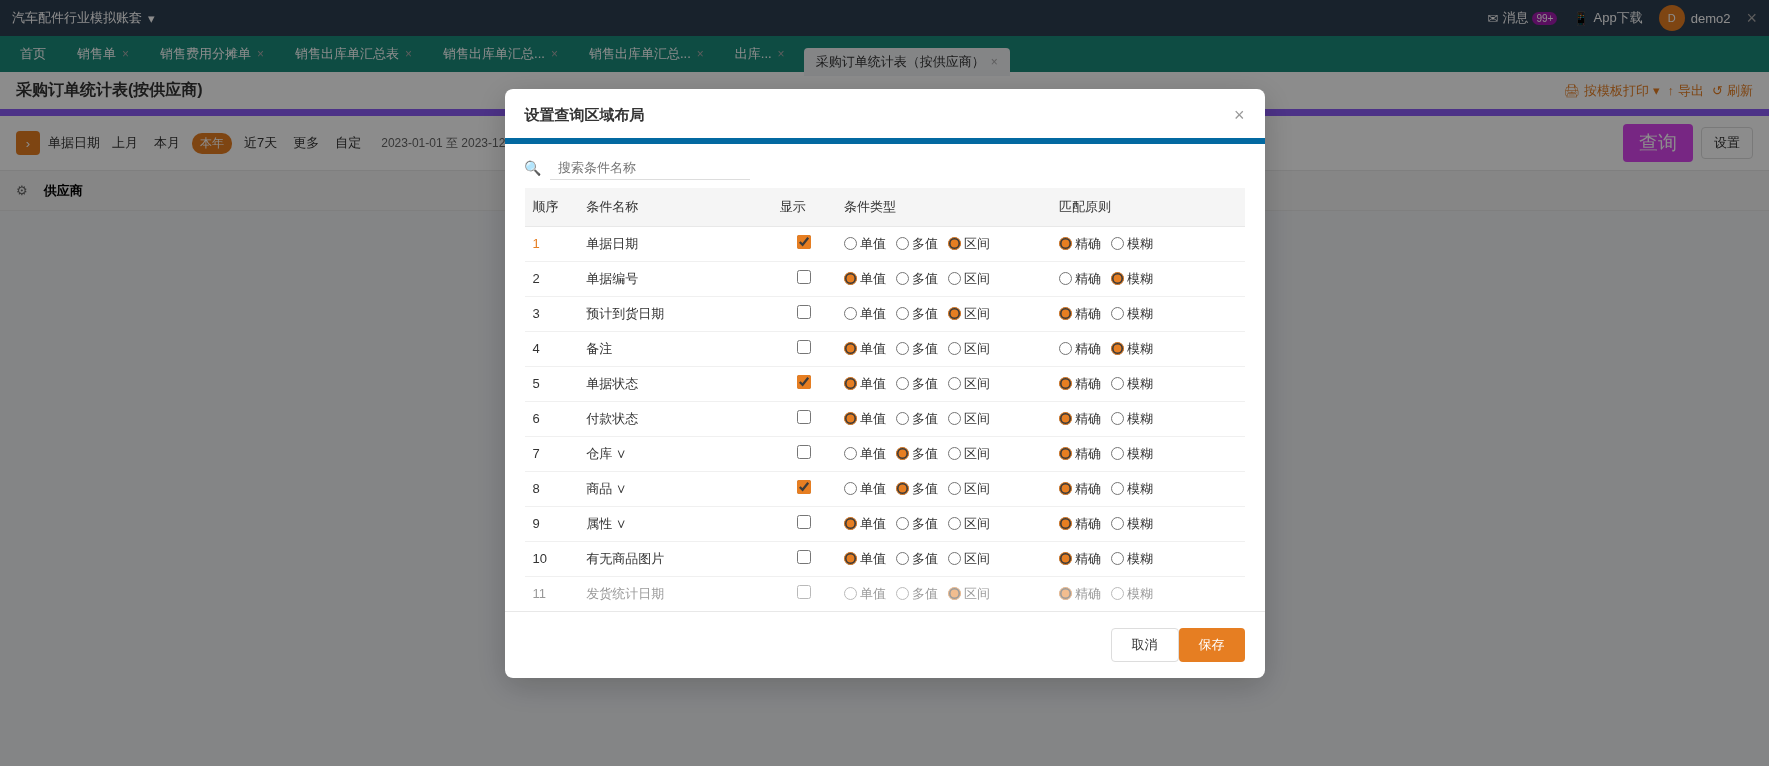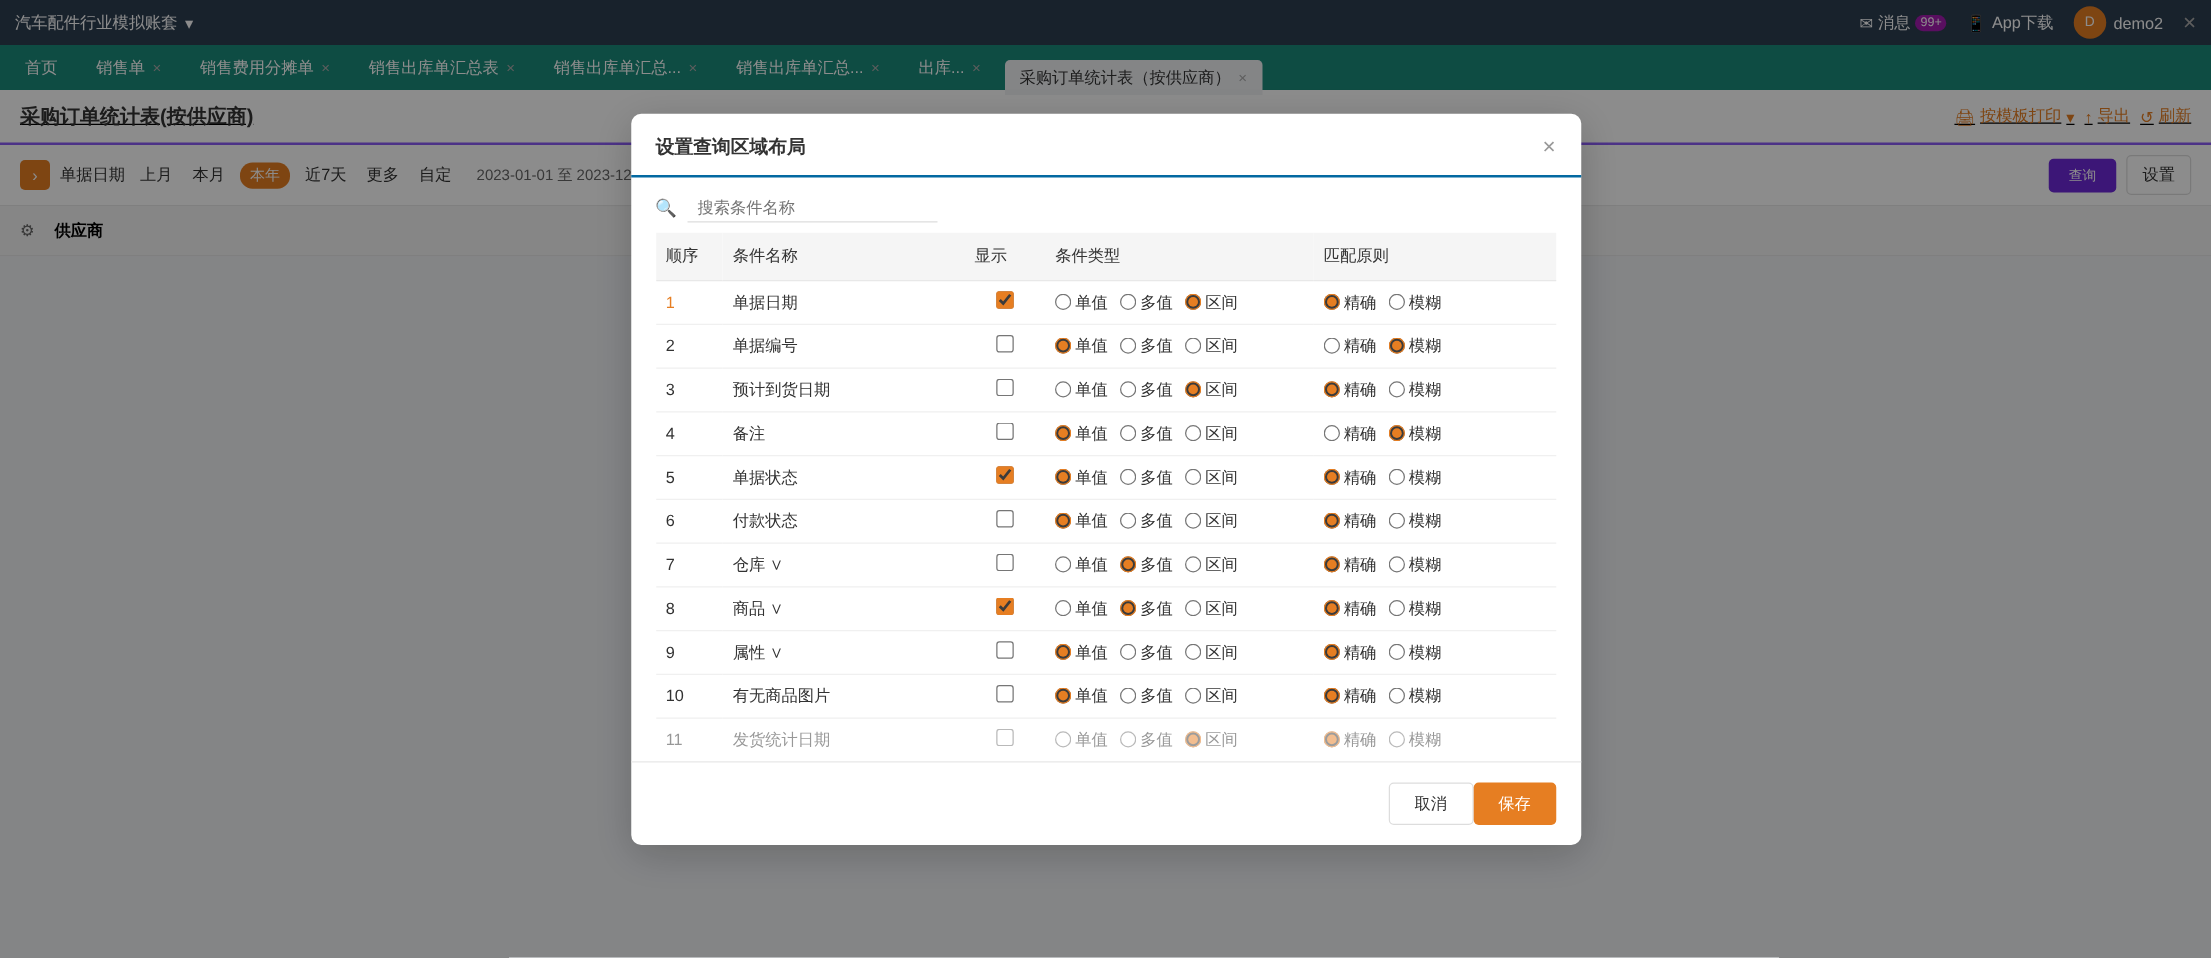--- a/index.html
+++ b/index.html
@@ -52,22 +52,21 @@
     .tab-close { font-size: 12px; color: #aaa; cursor: pointer; }
 
     
     .page-header {
       height: 44px;
       background: #fff;
       display: flex;
       align-items: center;
       justify-content: space-between;
       padding: 0 16px;
-      border-bottom: 2px solid #8b5cf6;
-      text-decoration: underline;
+      border-bottom: 7px solid #8b5cf6;
     }
     .page-title { font-size: 16px; font-weight: bold; color: #333; }
     .header-actions { display: flex; align-items: center; gap: 8px; }
     .btn-print { display: flex; align-items: center; gap: 4px; color: #e67e22; cursor: pointer; font-size: 13px; }
     .btn-export { display: flex; align-items: center; gap: 4px; color: #e67e22; cursor: pointer; font-size: 13px; }
     .btn-refresh { display: flex; align-items: center; gap: 4px; color: #e67e22; cursor: pointer; font-size: 13px; }
 
     
     .filter-bar {
       background: #fff;
@@ -75,21 +74,21 @@
       display: flex;
       align-items: center;
       gap: 8px;
       border-bottom: 1px solid #e8e8e8;
     }
     .filter-toggle { width: 24px; height: 24px; background: #e67e22; color: #fff; display: flex; align-items: center; justify-content: center; border-radius: 4px; cursor: pointer; }
     .filter-label { font-size: 13px; color: #333; }
     .date-badge { background: #e67e22; color: #fff; border-radius: 10px; padding: 2px 8px; font-size: 12px; cursor: pointer; }
     .date-option { color: #333; font-size: 13px; cursor: pointer; padding: 2px 4px; }
     .date-range { font-size: 12px; color: #666; margin-left: 8px; }
-    .btn-query { background: #6d28d9; color: #fff; border: none; border-radius: 4px; padding: 6px 16px; font-size: 11px; cursor: pointer; margin-left: auto; }
+    .btn-query { background: #d946ef; color: #fff; border: none; border-radius: 4px; padding: 6px 16px; font-size: 19px; cursor: pointer; margin-left: auto; }
     .btn-settings { border: 1px solid #ddd; background: #fff; color: #333; border-radius: 4px; padding: 6px 12px; font-size: 13px; cursor: pointer; }
 
     
     .table-area {
       background: #fff;
       margin: 0;
       padding: 0;
     }
     .table-header-row {
       display: flex;
@@ -122,21 +121,21 @@
       max-height: 680px;
       display: flex;
       flex-direction: column;
       box-shadow: 0 8px 32px rgba(0,0,0,0.2);
     }
     .dialog-header {
       display: flex;
       align-items: center;
       justify-content: space-between;
       padding: 16px 20px 12px;
-      border-bottom: 2px solid #0369a1;
+      border-bottom: 6px solid #0369a1;
     }
     .dialog-title { font-size: 15px; font-weight: bold; color: #333; }
     .dialog-close { cursor: pointer; color: #999; font-size: 18px; background: none; border: none; }
 
     
     .dialog-tabs {
       display: flex;
       padding: 12px 20px 0;
       border-bottom: 1px solid #e8e8e8;
       gap: 24px;

